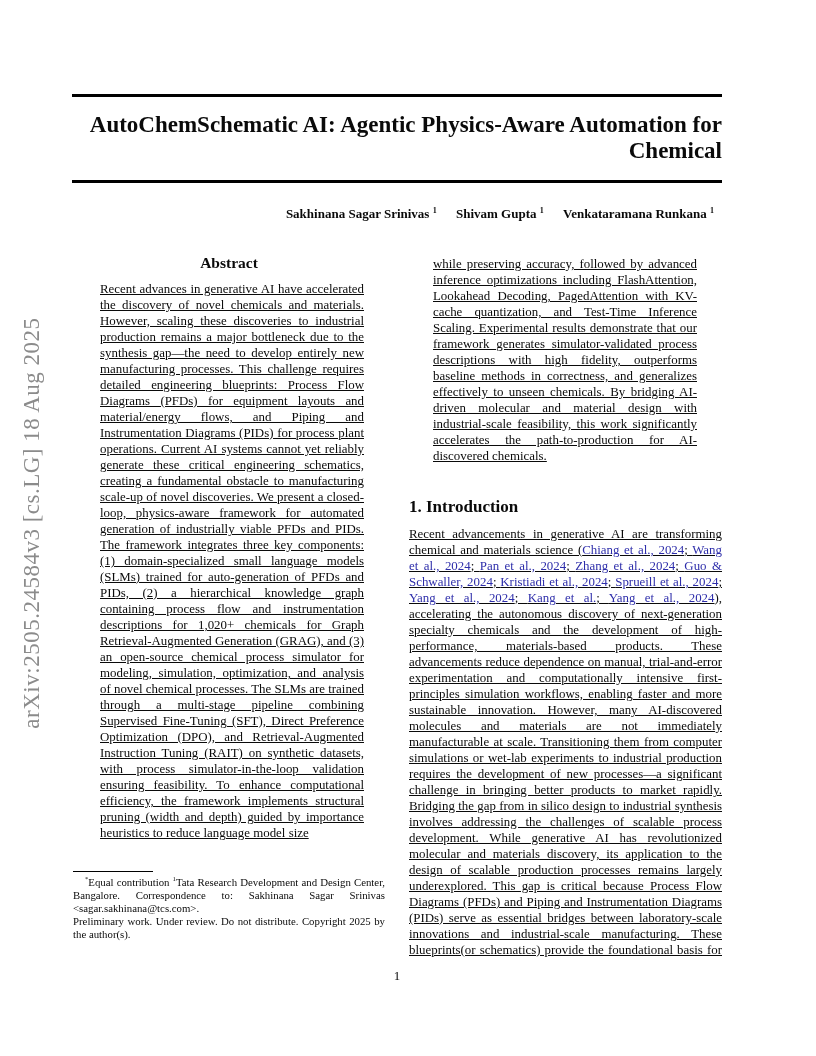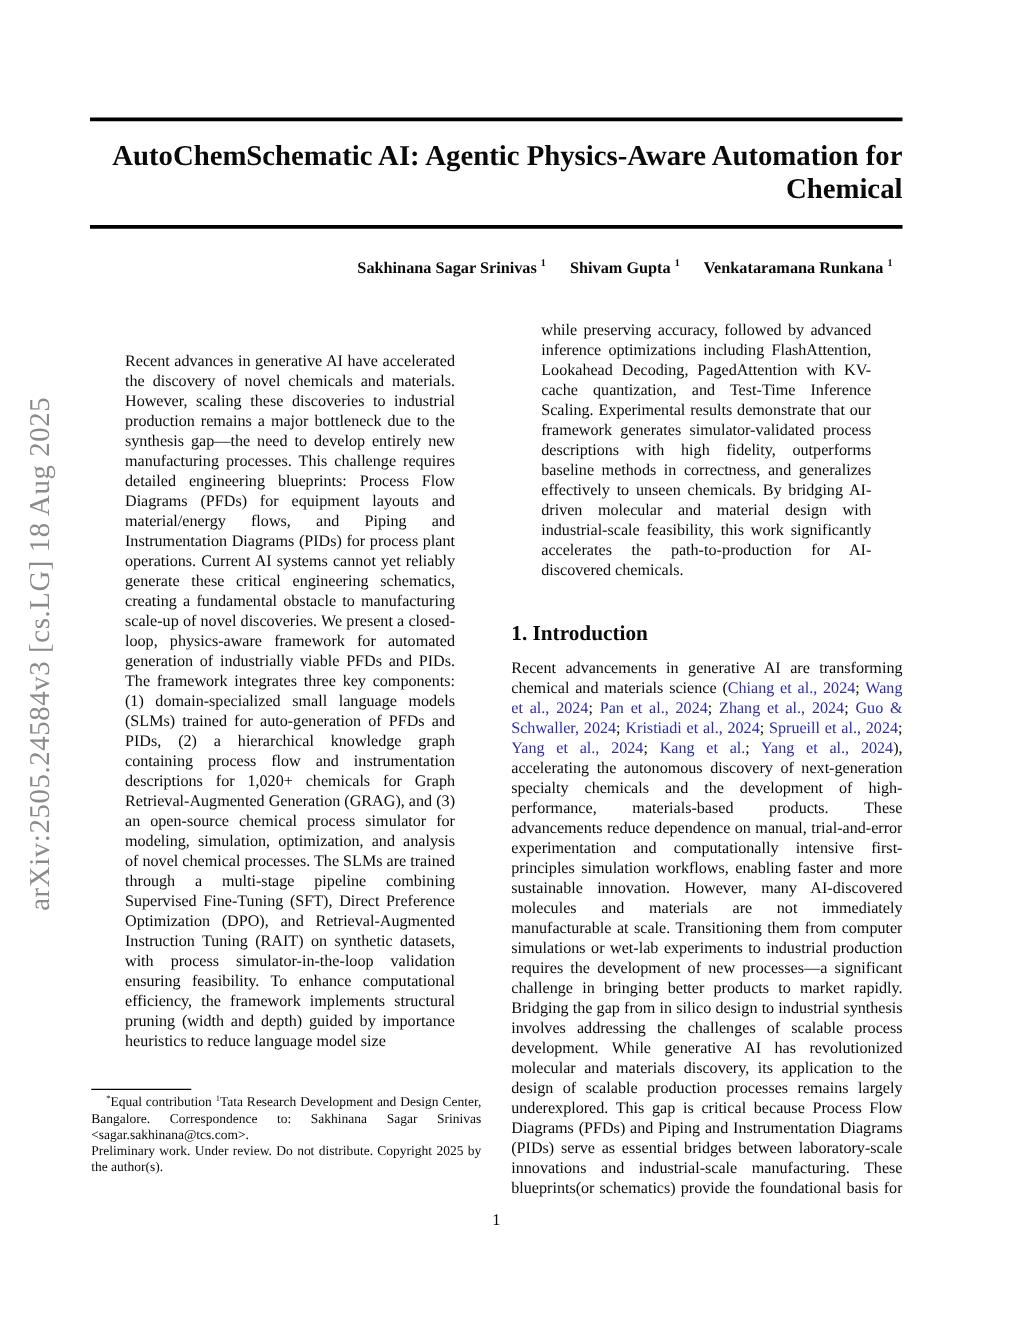--- a/index.html
+++ b/index.html
@@ -68,20 +68,21 @@
     text-align: center;
     font-weight: bold;
     font-size: 15.5px;
   }
   .body-text {
     font-size: 12.9px;
     line-height: 16px;
     text-align: justify;
     overflow: hidden;
     hyphens: auto;
+    text-decoration: underline;
     -webkit-hyphens: auto;
   }
   .abstract-col1 {
     position: absolute;
     left: 100px;
     top: 281px;
     width: 264px;
     height: 578px;
   }
   .abstract-col2 {
@@ -150,20 +151,21 @@
   </div>
 
   <div class="rule rule-bottom"></div>
 
   <div class="authors">
     <span class="author"><span>Sakhinana Sagar Srinivas</span> <sup>1</sup></span>
     <span class="author"><span>Shivam Gupta</span> <sup>1</sup></span>
     <span class="author"><span>Venkataramana Runkana</span> <sup>1</sup></span>
   </div>
 
+  <div class="abstract-heading">Abstract</div>
 
   <div class="abstract-col1 body-text">Recent advances in generative AI have accelerated the discovery of novel chemicals and materials. However, scaling these discoveries to industrial production remains a major bottleneck due to the synthesis gap—the need to develop entirely new manufacturing processes. This challenge requires detailed engineering blueprints: Process Flow Diagrams (PFDs) for equipment layouts and material/energy flows, and Piping and Instrumentation Diagrams (PIDs) for process plant operations. Current AI systems cannot yet reliably generate these critical engineering schematics, creating a fundamental obstacle to manufacturing scale-up of novel discoveries. We present a closed-loop, physics-aware framework for automated generation of industrially viable PFDs and PIDs. The framework integrates three key components: (1) domain-specialized small language models (SLMs) trained for auto-generation of PFDs and PIDs, (2) a hierarchical knowledge graph containing process flow and instrumentation descriptions for 1,020+ chemicals for Graph Retrieval-Augmented Generation (GRAG), and (3) an open-source chemical process simulator for modeling, simulation, optimization, and analysis of novel chemical processes. The SLMs are trained through a multi-stage pipeline combining Supervised Fine-Tuning (SFT), Direct Preference Optimization (DPO), and Retrieval-Augmented Instruction Tuning (RAIT) on synthetic datasets, with process simulator-in-the-loop validation ensuring feasibility. To enhance computational efficiency, the framework implements structural pruning (width and depth) guided by importance heuristics to reduce language model size</div>
 
   <div class="abstract-col2 body-text">while preserving accuracy, followed by advanced inference optimizations including FlashAttention, Lookahead Decoding, PagedAttention with KV-cache quantization, and Test-Time Inference Scaling. Experimental results demonstrate that our framework generates simulator-validated process descriptions with high fidelity, outperforms baseline methods in correctness, and generalizes effectively to unseen chemicals. By bridging AI-driven molecular and material design with industrial-scale feasibility, this work significantly accelerates the path-to-production for AI-discovered chemicals.</div>
 
   <div class="intro-heading">1. Introduction</div>
 
   <div class="intro-body body-text"><span>Recent advancements in generative AI are transforming chemical and materials science (</span><span class="cite">Chiang et al., 2024</span><span>; </span><span class="cite">Wang et al., 2024</span><span>; </span><span class="cite">Pan et al., 2024</span><span>; </span><span class="cite">Zhang et al., 2024</span><span>; </span><span class="cite">Guo &amp; Schwaller, 2024</span><span>; </span><span class="cite">Kristiadi et al., 2024</span><span>; </span><span class="cite">Sprueill et al., 2024</span><span>; </span><span class="cite">Yang et al., 2024</span><span>; </span><span class="cite">Kang et al.</span><span>; </span><span class="cite">Yang et al., 2024</span><span>), accelerating the autonomous discovery of next-generation specialty chemicals and the development of high-performance, materials-based products. These advancements reduce dependence on manual, trial-and-error experimentation and computationally intensive first-principles simulation workflows, enabling faster and more sustainable innovation. However, many AI-discovered molecules and materials are not immediately manufacturable at scale. Transitioning them from computer simulations or wet-lab experiments to industrial production requires the development of new processes—a significant challenge in bringing better products to market rapidly. Bridging the gap from in silico design to industrial synthesis involves addressing the challenges of scalable process development. While generative AI has revolutionized molecular and materials discovery, its application to the design of scalable production processes remains largely underexplored. This gap is critical because Process Flow Diagrams (PFDs) and Piping and Instrumentation Diagrams (PIDs) serve as essential bridges between laboratory-scale innovations and industrial-scale manufacturing. These blueprints(or schematics) provide the foundational basis for the simulation, optimization, and</span></div>
 
   <div class="footnote-rule"></div>

